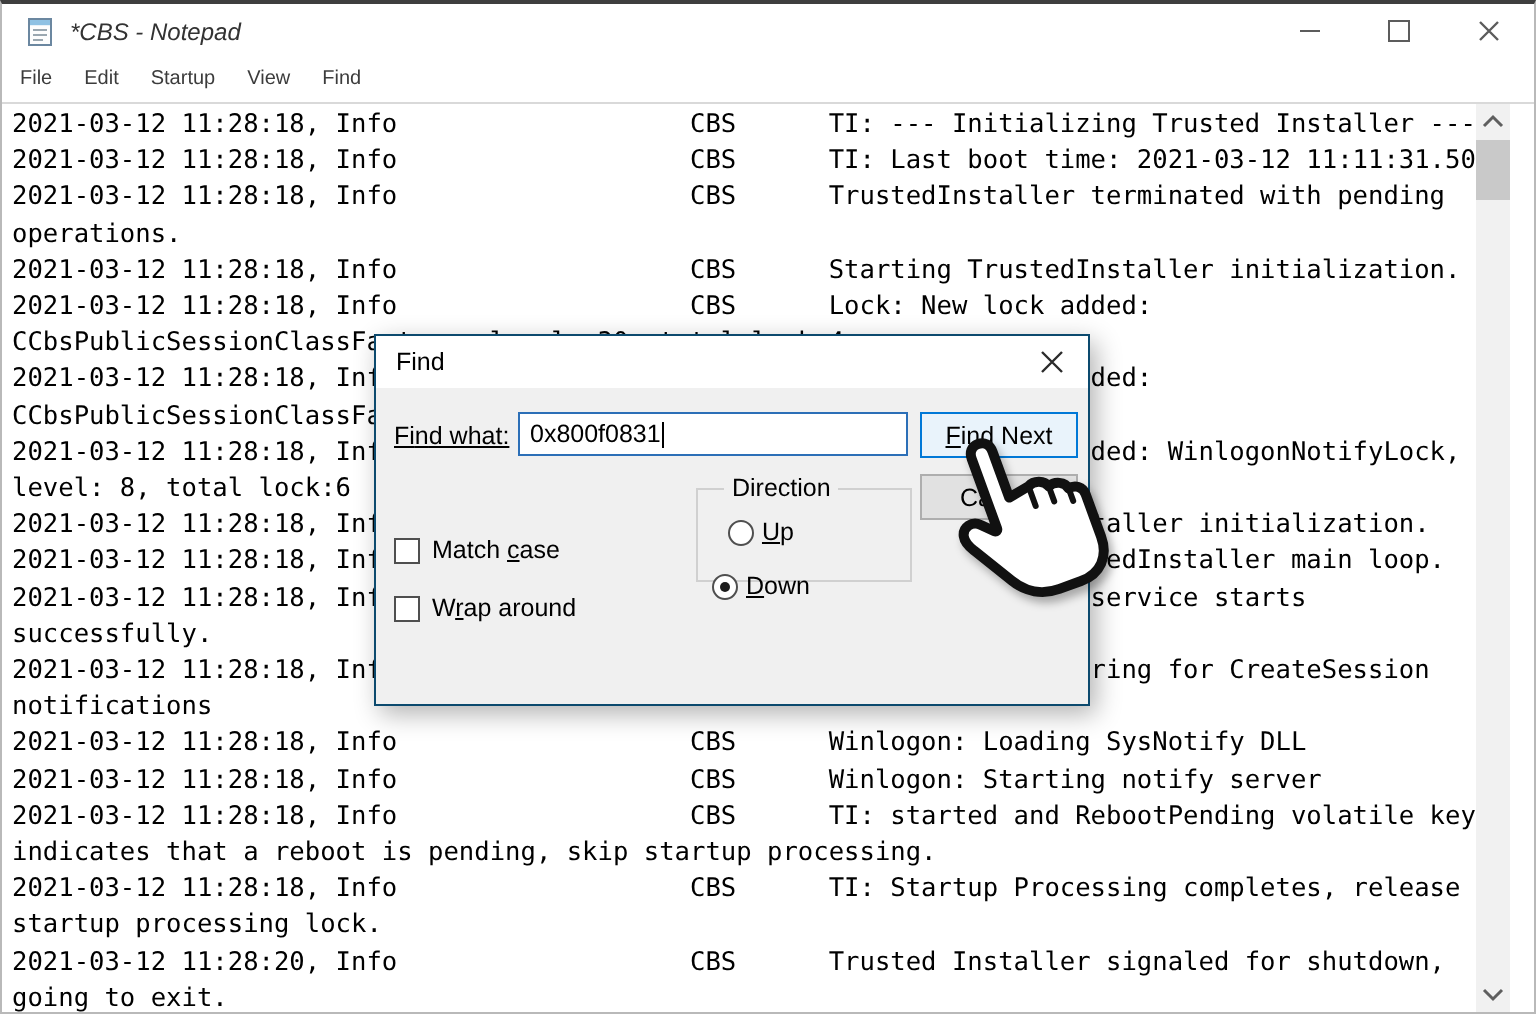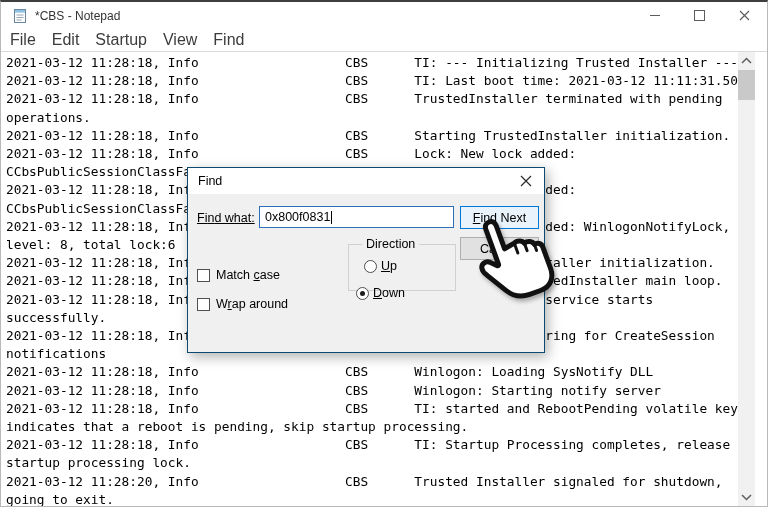--- a/index.html
+++ b/index.html
@@ -1,31 +1,31 @@
 <!DOCTYPE html>
 <html><head>
 <meta charset="utf-8">
 <style>
   html,body{margin:0;padding:0;background:#fff;}
   body{width:768px;height:507px;overflow:hidden;font-family:"Liberation Sans",sans-serif;}
   .window{position:relative;width:768px;height:507px;box-sizing:border-box;
           border:1px solid #b9b9b9;border-top:2px solid #3e3e3e;background:#fff;overflow:hidden;}
 
   
-  .titlebar{height:27px;display:flex;align-items:center;}
+  .titlebar{height:27px;display:flex;align-items:center;font-style:italic;}
   .app-icon{margin-left:11px;width:16px;height:16px;display:inline-flex;flex:0 0 auto;}
   .title{margin-left:7px;font-size:12px;color:#333;white-space:nowrap;}
   .controls{margin-left:auto;display:flex;height:100%;}
   .ctl{width:45px;height:100%;display:flex;align-items:center;justify-content:center;}
   .min-glyph{width:10px;height:1px;background:#5c5c5c;display:inline-block;}
   .max-glyph{width:9px;height:9px;border:1px solid #5c5c5c;display:inline-block;}
 
   
   .menubar{height:22px;display:flex;align-items:center;border-bottom:1px solid #d9d9d9;
-           font-size:16px;color:#3c3c3c;padding-left:1px;}
+           font-size:10px;color:#3c3c3c;padding-left:1px;}
   .menu-item{padding:0 8px;line-height:22px;}
 
   
   .editor{position:absolute;left:0;top:50px;right:0;bottom:0;background:#fff;overflow:hidden;}
   .doc{margin:0;padding:2px 0 0 5px;font-family:"DejaVu Sans Mono",monospace;
        font-size:12.8px;line-height:18.2px;color:#000;white-space:pre;}
 
   
   .scrollbar{position:absolute;left:737px;top:50px;width:17px;height:454px;background:#f1f1f1;}
   .sb-btn{position:absolute;left:0;width:17px;height:17px;display:flex;align-items:center;justify-content:center;}

